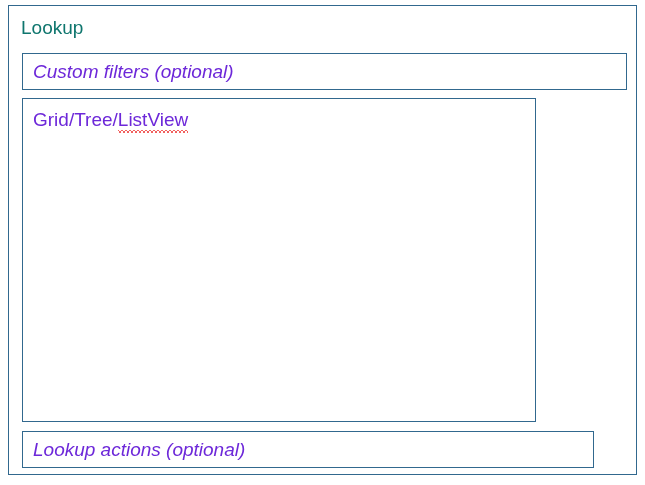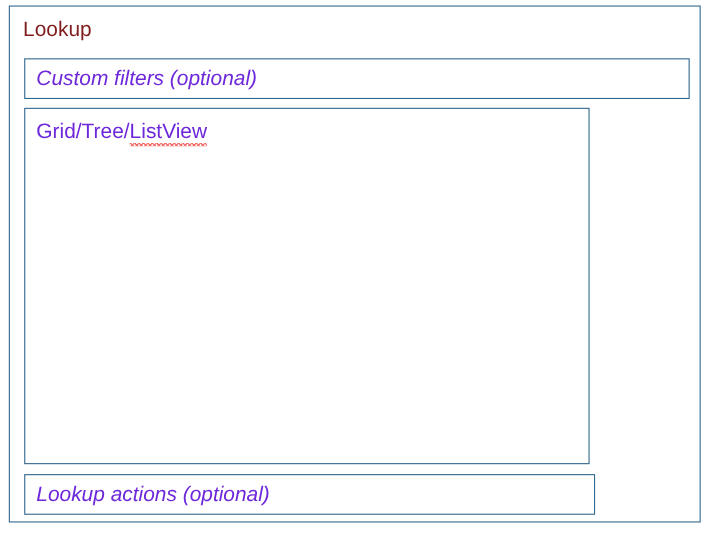--- a/index.html
+++ b/index.html
@@ -32,21 +32,21 @@
     box-sizing: border-box;
     background: #ffffff;
   }
 
   .panel-title {
     position: absolute;
     left: 12px;
     top: 10px;
     font-size: 19px;
     line-height: 24px;
-    color: #7f1d1d;
+    color: #0f766e;
     font-style: normal;
     white-space: nowrap;
   }
 
   
   .region {
     position: absolute;
     border: 1.4px solid #31688E;
     box-sizing: border-box;
     background: #ffffff;
@@ -62,21 +62,21 @@
   .region-grid {
     left: 13px;
     top: 92px;
     width: 514px;
     height: 324px;
   }
 
   .region-actions {
     left: 13px;
     top: 425px;
-    width: 519px;
+    width: 572px;
     height: 37px;
   }
 
   .region-label {
     position: absolute;
     left: 10px;
     color: #6d28d9;
     white-space: nowrap;
   }
 

